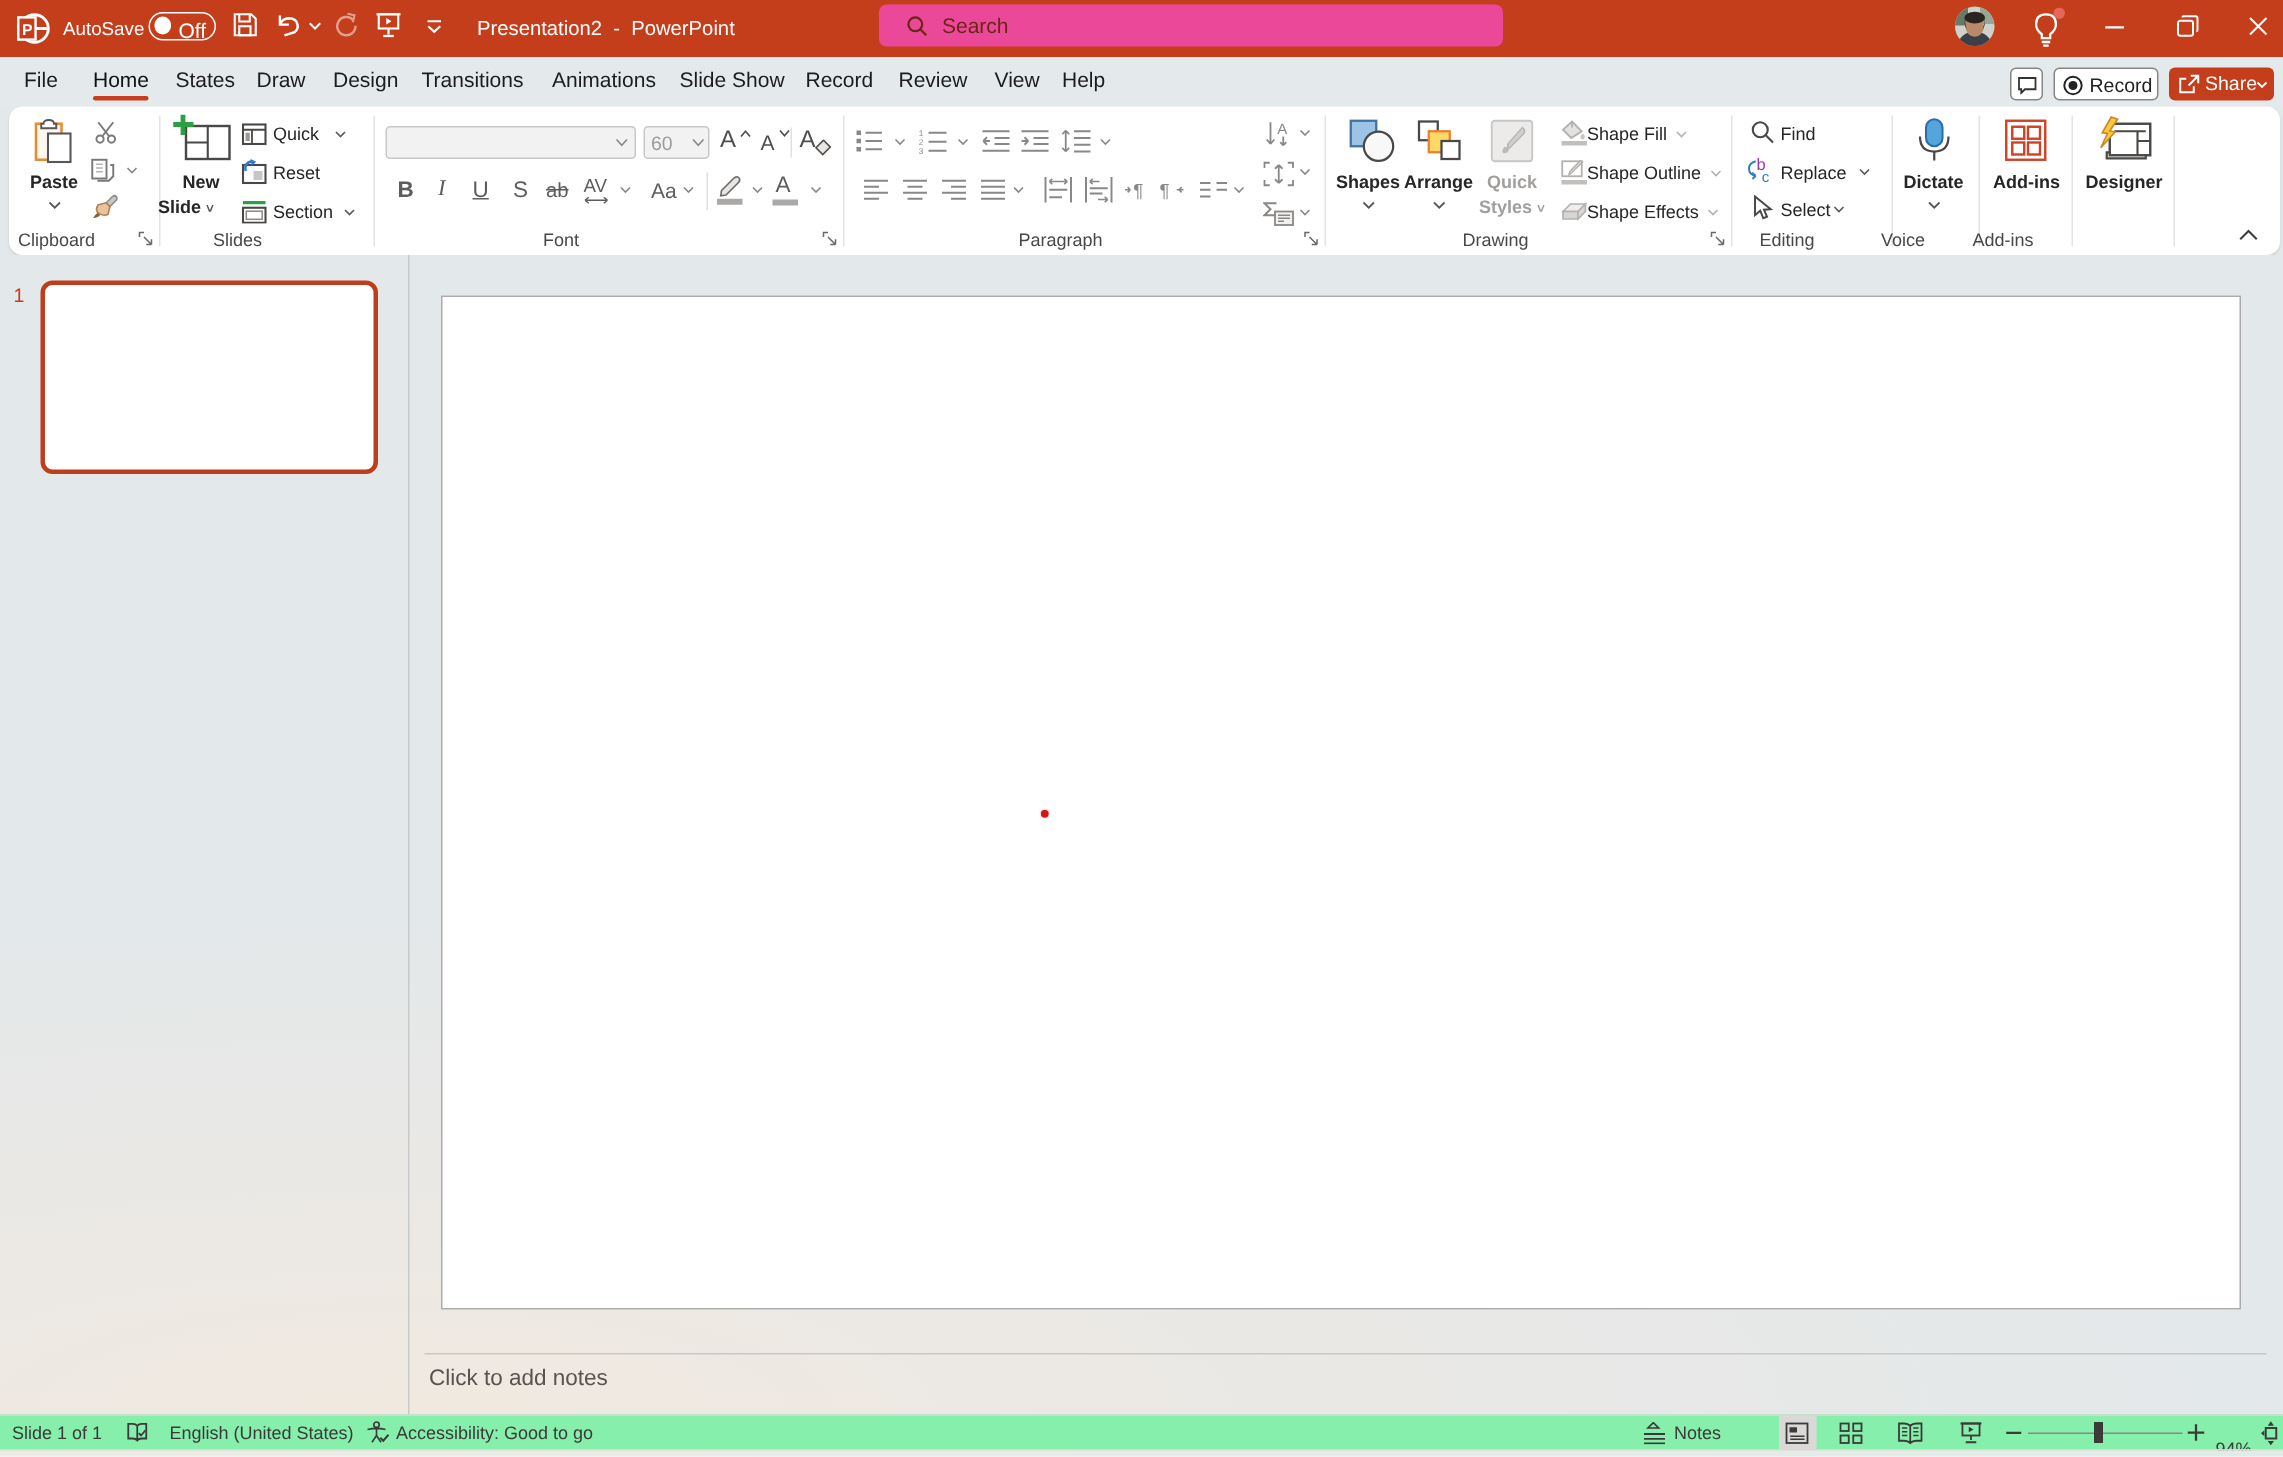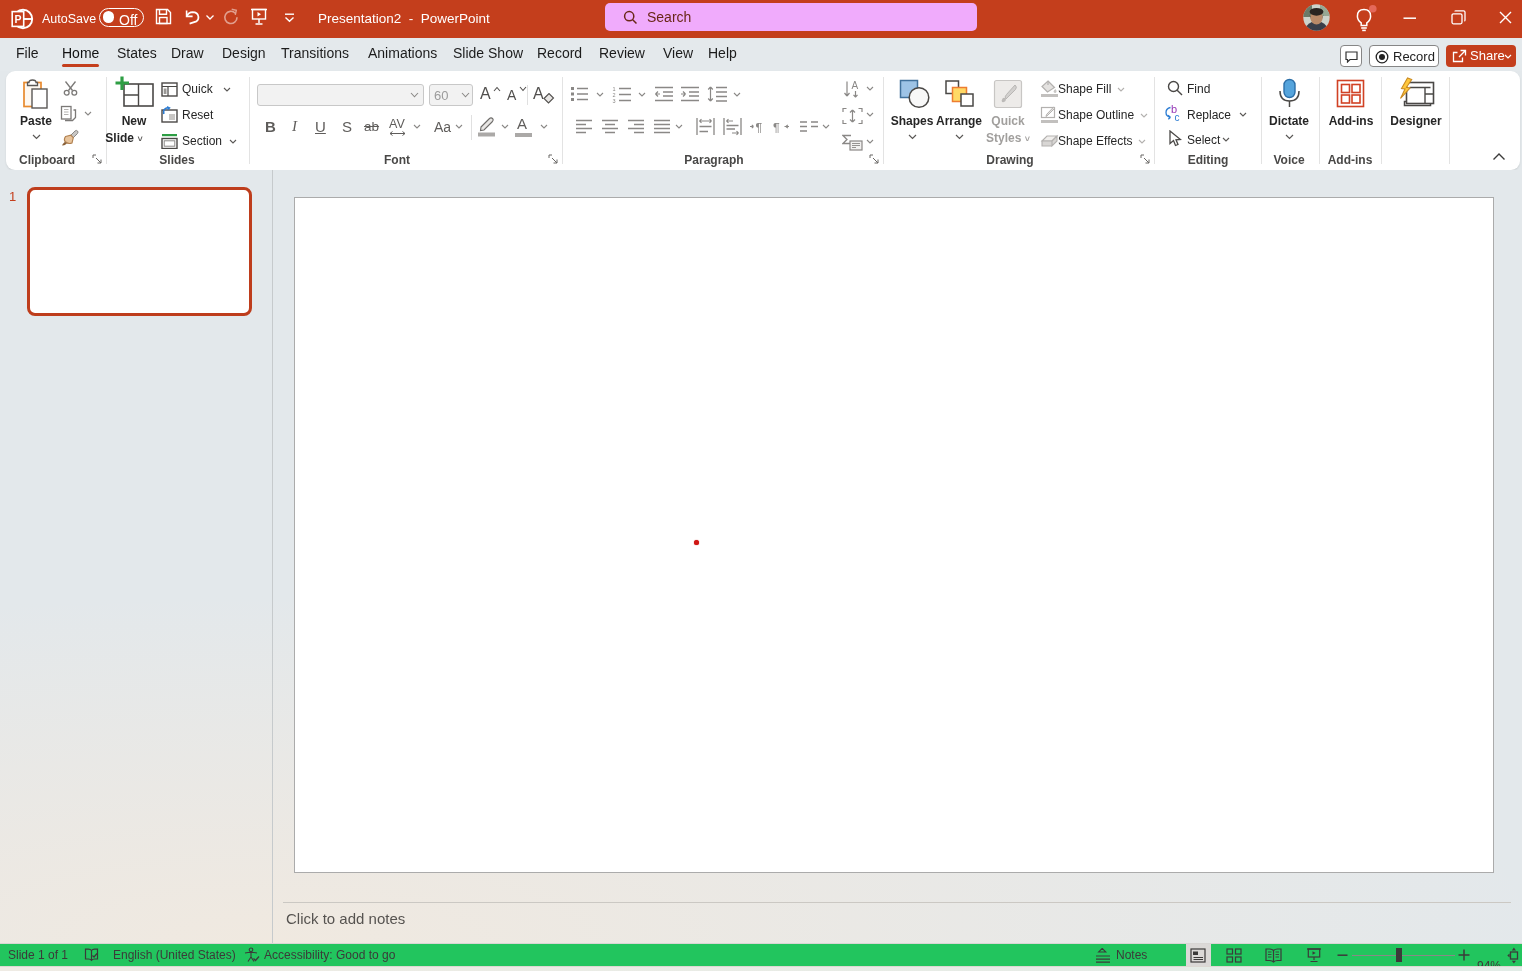--- a/index.html
+++ b/index.html
@@ -2,45 +2,45 @@
 <html><head>
 <meta charset="utf-8">
 <style>
   * { margin:0; padding:0; box-sizing:border-box; }
   html,body { width:1522px; height:971px; overflow:hidden; }
   body { font-family:"Liberation Sans", sans-serif; position:relative; background:#E3E8EB; }
   .abs { position:absolute; }
   
   #titlebar { position:absolute; left:0; top:0; width:1522px; height:38px; background:#C43E1C; }
   #titlebar .wtxt { color:#FFFFFF; font-size:13px; }
-  #searchbox { position:absolute; left:586px; top:3px; width:372px; height:28px; background:#f0abfc; border-radius:5px;margin-left:19px; }
+  #searchbox { position:absolute; left:586px; top:3px; width:416px; height:28px; background:#ec4899; border-radius:5px; }
   #searchbox span { position:absolute; left:42px; top:6px; font-size:14px; color:#692716; }
   
   #tabrow { position:absolute; left:0; top:38px; width:1522px; height:33px; background:#E4E9EC; }
   .tab { position:absolute; top:7px; font-size:14px; color:#1c1c1c; }
   #homeunderline { position:absolute; left:62px; top:64px; width:37px; height:3px; background:#C43E1C; border-radius:2px; }
   
   #ribbon { position:absolute; left:6px; top:71px; width:1514px; height:99px; background:#ffffff; border-radius:9px; box-shadow:0 1px 2px rgba(0,0,0,0.10); }
   .btnlabel { position:absolute; font-size:12px; color:#262626; text-align:center; white-space:nowrap;font-weight:bold; }
   .gray { color:#A19F9D; }
   .gdivp { position:absolute; top:77px; height:87px; width:1px; background:#E3E3E3; }
-  .glab { position:absolute; top:153px; font-size:12px; color:#494847; text-align:center; white-space:nowrap;font-weight:bold; }
+  .glab { position:absolute; top:153px; font-size:12px; color:#494847; text-align:left; white-space:nowrap; }
   .rlbl { position:absolute; font-size:12px; color:#262626; white-space:nowrap; }
   
   #workarea { position:absolute; left:0; top:170px; width:1522px; height:773px;
     background: radial-gradient(140% 75% at 18% 100%, #F0E9E0 0%, rgba(240,233,224,0) 60%), #E3E8EB; }
   #paneldiv { position:absolute; left:272px; top:0px; width:1px; height:773px; background:#C6CACC; }
   #thumb { position:absolute; left:27px; top:17px; width:225px; height:129px; background:#ffffff; border:3px solid #BE3D1C; border-radius:8px; }
   #thumbnum { position:absolute; left:9px; top:19px; font-size:13px; color:#C43E1C; }
   #slide { position:absolute; left:294px; top:27px; width:1200px; height:676px; background:#ffffff; border:1px solid #ABABAB; }
   #reddot { position:absolute; left:694px; top:370px; width:5px; height:5px; background:#D01714; border-radius:50%; box-shadow:0 0 1px 0 #D01714; }
   #notesline { position:absolute; left:283px; top:732px; width:1228px; height:1px; background:#CBC8C3; }
   #notestext { position:absolute; left:286px; top:740px; font-size:15px; color:#565350; }
   
-  #statusbar { position:absolute; left:0; top:943px; width:1522px; height:23px; background:#22c55e; border-top:1px solid #D8D6D4; font-size:12px; color:#3B3A39; }
+  #statusbar { position:absolute; left:0; top:943px; width:1522px; height:23px; background:#86efac; border-top:1px solid #D8D6D4; font-size:12px; color:#3B3A39; }
   #bottomstrip { position:absolute; left:0; top:966px; width:1522px; height:5px; background:linear-gradient(90deg,#EFEBE4,#E2ECE7); border-top:1px solid #DCD8D2; }
 </style>
 </head>
 <body>
 
 <div id="titlebar">
 
   <svg class="abs" style="left:9px;top:6px" width="26" height="26" viewBox="0 0 26 26">
     <circle cx="14" cy="13" r="9.2" fill="none" stroke="#fff" stroke-width="1.9"></circle>
     <path d="M14 13 L23.2 13" stroke="#fff" stroke-width="1.9"></path>

